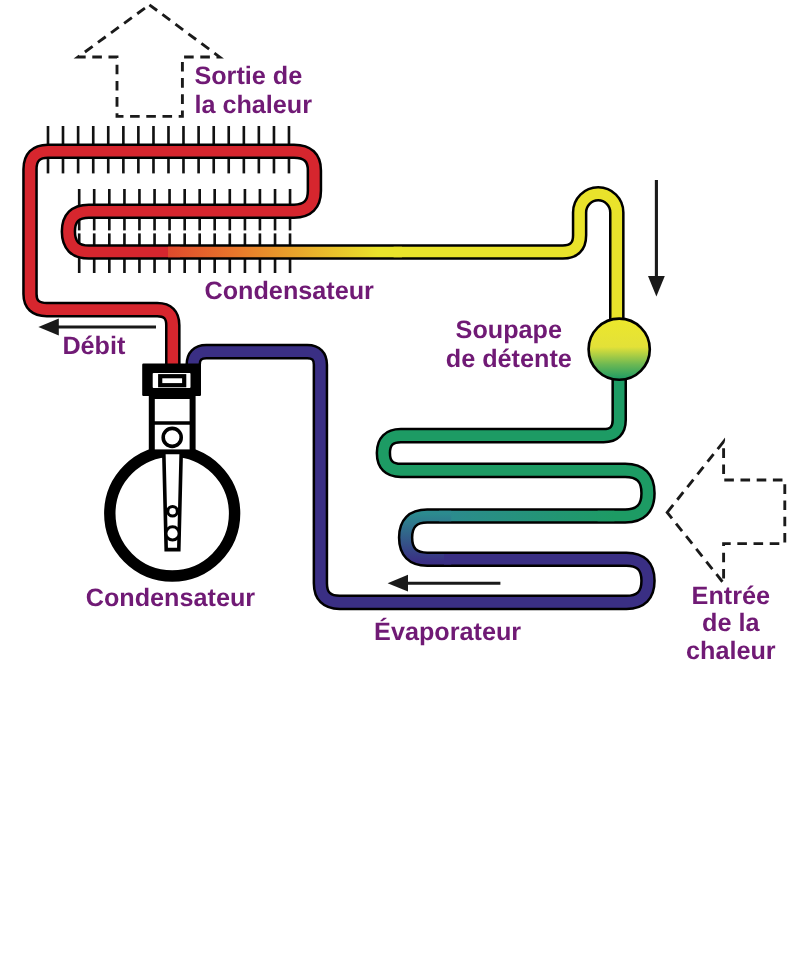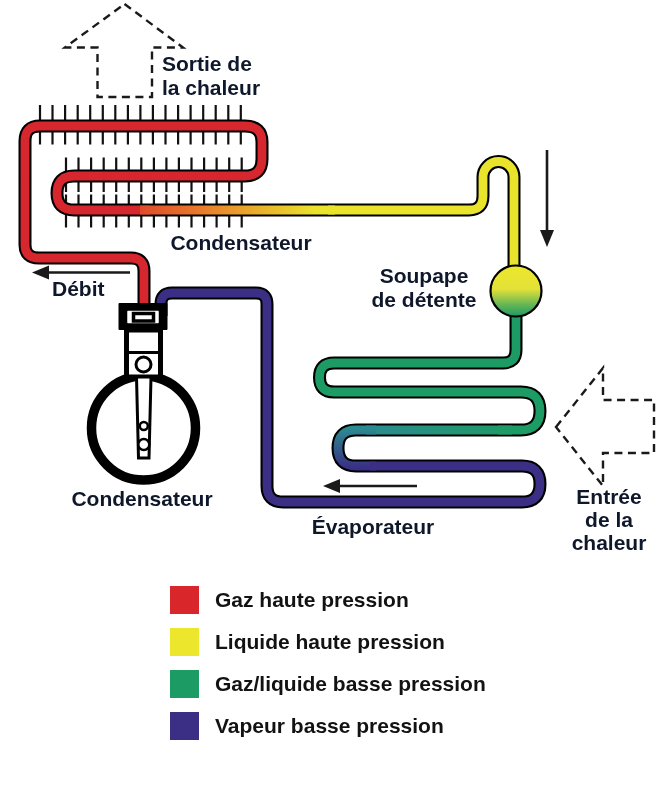--- a/index.html
+++ b/index.html
@@ -3,21 +3,21 @@
 <meta charset="utf-8">
 <style>
   html,body{margin:0;padding:0;background:#ffffff;}
   #stage{
     position:relative;width:666px;height:800px;background:#ffffff;overflow:hidden;
     font-family:"Liberation Sans","DejaVu Sans",sans-serif;color:#111;
   }
   #pipes-svg{position:absolute;left:0;top:0;}
   .lbl{
     position:absolute;font-weight:700;font-size:21px;line-height:23px;
-    white-space:pre-line;color:#0f172a;letter-spacing:0px;
+    white-space:pre-line;color:#701a75;letter-spacing:0px;
   }
   .lbl.center{transform:translateX(-50%);text-align:center;}
   #legend{position:absolute;left:170px;top:586px;}
   .legend-row{display:flex;align-items:center;height:28px;margin-bottom:14px;}
   .legend-swatch{width:29px;height:28px;flex:0 0 29px;}
   .legend-label{margin-left:16px;font-weight:700;font-size:21px;white-space:nowrap;color:#121212;}
 </style>
 </head>
 <body>
 
@@ -162,31 +162,13 @@
   <div class="lbl center" style="left:241px;top:231px;">Condensateur</div>
   <div class="lbl" style="left:52px;top:277px;">Débit</div>
   <div class="lbl center" style="left:424px;top:264px;line-height:23.5px;">Soupape
 de détente</div>
   <div class="lbl center" style="left:142px;top:487px;">Condensateur</div>
   <div class="lbl center" style="left:609px;top:485px;">Entrée
 de la
 chaleur</div>
   <div class="lbl center" style="left:373px;top:515px;">Évaporateur</div>
 
-  <div id="legend">
-    <div class="legend-row">
-      <div class="legend-swatch" style="background: rgb(216, 38, 43);"></div>
-      <div class="legend-label">Gaz haute pression</div>
-    </div>
-    <div class="legend-row">
-      <div class="legend-swatch" style="background: rgb(236, 231, 44);"></div>
-      <div class="legend-label">Liquide haute pression</div>
-    </div>
-    <div class="legend-row">
-      <div class="legend-swatch" style="background: rgb(29, 155, 100);"></div>
-      <div class="legend-label">Gaz/liquide basse pression</div>
-    </div>
-    <div class="legend-row">
-      <div class="legend-swatch" style="background: rgb(58, 47, 132);"></div>
-      <div class="legend-label">Vapeur basse pression</div>
-    </div>
-  </div>
 </div>
 
 </body></html>

